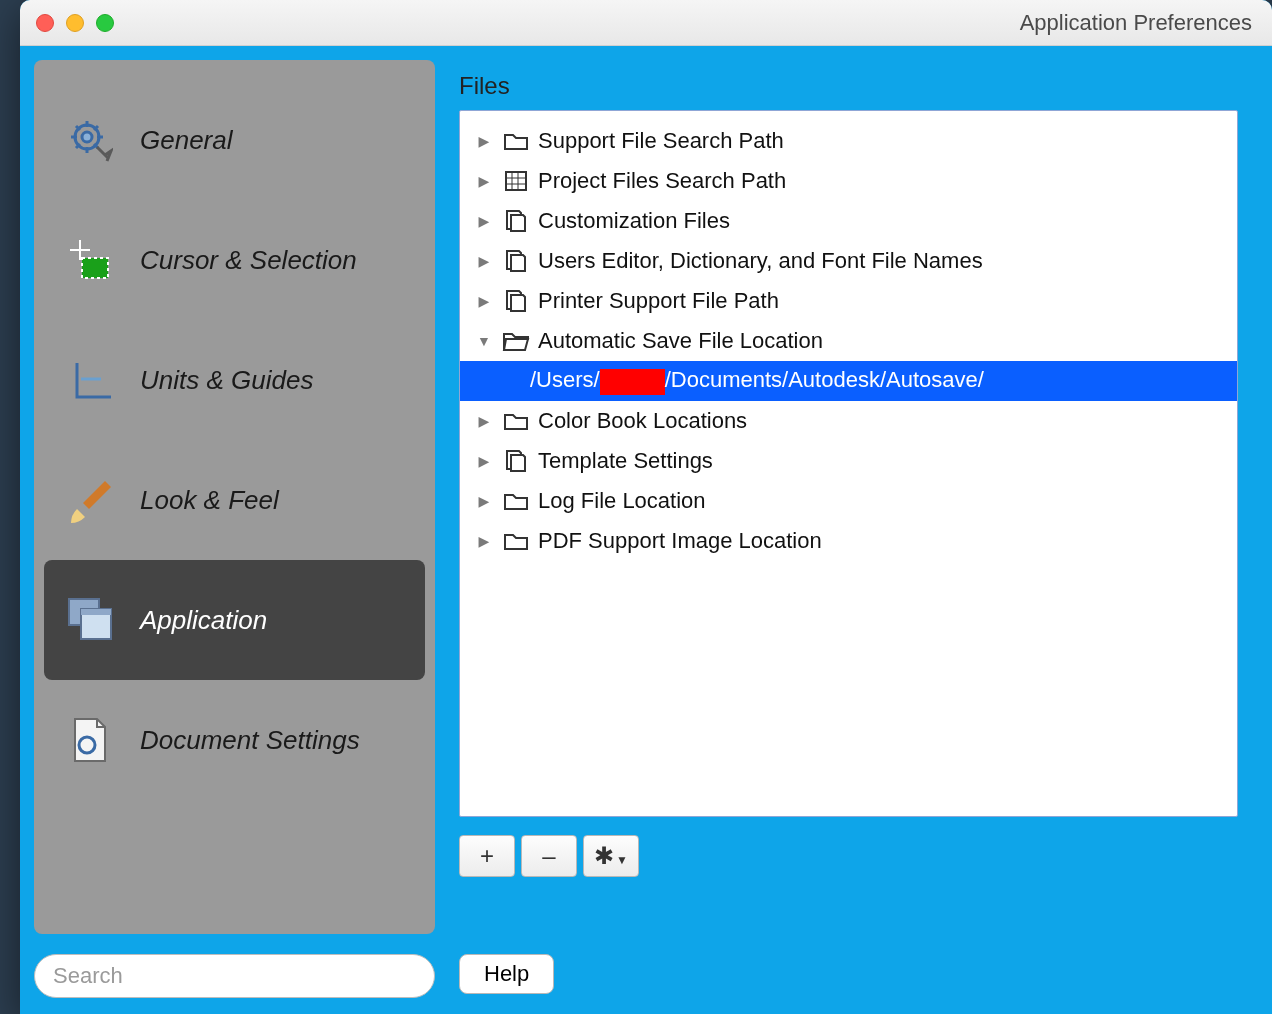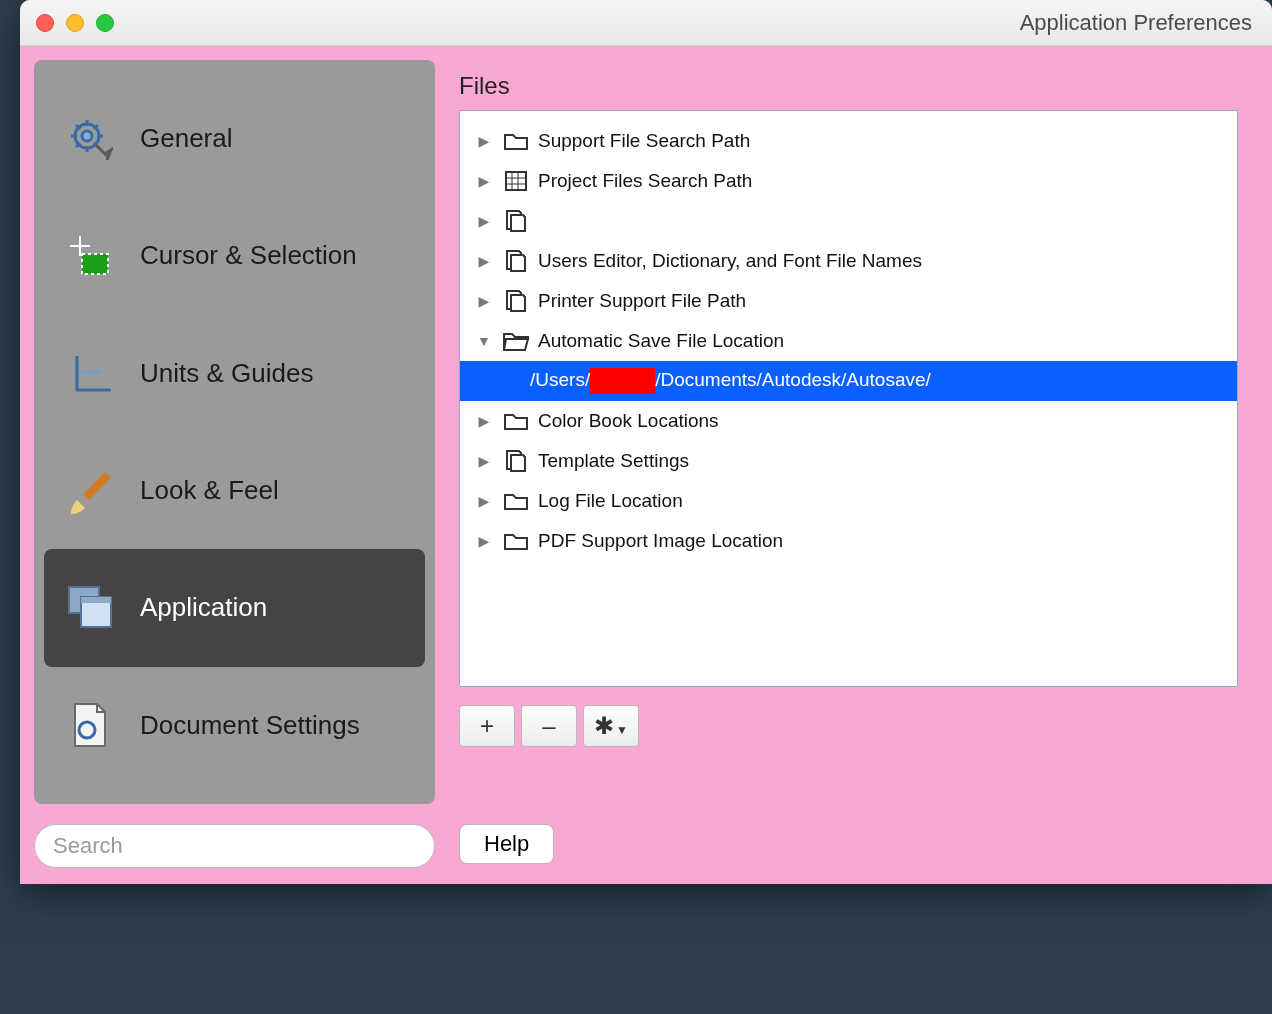--- a/index.html
+++ b/index.html
@@ -13,22 +13,22 @@
 .app-bg {
   position: absolute;
   left: 0; top: 0;
   width: 1272px; height: 1014px;
   background: #2c3e50;
 }
 .prefs-window {
   position: absolute;
   left: 20px; top: 0px;
   width: 1252px;
-  height: 884px;
-  background: #f9a8d4;
+  height: 1014px;
+  background: #0ea5e9;
   border-radius: 10px 10px 0 0;
   box-shadow: 0 10px 40px rgba(0,0,0,.5);
   overflow: hidden;
 }
 .titlebar {
   height: 46px;
   background: linear-gradient(#f5f5f5,#e8e8e8);
   border-bottom: 1px solid #d0d0d0;
   display: flex;
   align-items: center;
@@ -71,20 +71,21 @@
 .cat {
   display: flex;
   align-items: center;
   height: 120px;
   padding: 0 20px;
   gap: 24px;
   border-radius: 8px;
   cursor: pointer;
   color: #1a1a1a;
   font-size: 26px;
+  font-style: italic;
 }
 .cat.selected {
   background: #444444;
   color: #fff;
 }
 .icon-slot {
   width: 52px; height: 52px;
   display: flex; align-items:center; justify-content:center;
 }
 .search-wrap {
@@ -129,21 +130,21 @@
 .tree-row .disc {
   width: 20px; height: 20px;
   display:flex; align-items:center; justify-content:center;
   color:#7a7a7a;
   font-size: 14px;
 }
 .tree-row .ficon {
   width: 28px; height: 24px;
   display:flex; align-items:center; justify-content:center;
 }
-.tree-row .lbl { font-size: 19px; color:#111; }
+.tree-row .lbl { font-size: 22px; color:#111; }
 .tree-row.child { padding-left: 70px; text-align: right; }
 .tree-row.child.selected { background:#0a5fff; }
 .tree-row.child.selected .lbl { color:#fff; }
 .redact { display:inline-block; width:65px; height:26px; background:#ff0000; vertical-align:middle; }
 
 .toolbar {
   display:flex;
   gap: 6px;
   margin-top: 18px;
 }
@@ -286,20 +287,21 @@
         </div>
 
         <div class="tree-row">
           <span class="disc">▶</span>
           <span class="ficon">
               <svg width="26" height="24" viewBox="0 0 26 24">
                 <path d="M4 2h12l2 2v16H4z" fill="#fff" stroke="#333" stroke-width="2"></path>
                 <path d="M8 6h12l2 2v14H8z" fill="#fff" stroke="#333" stroke-width="2"></path>
               </svg>
             </span>
+          <span class="lbl">Customization Files</span>
         </div>
 
         <div class="tree-row">
           <span class="disc">▶</span>
           <span class="ficon">
               <svg width="26" height="24" viewBox="0 0 26 24">
                 <path d="M4 2h12l2 2v16H4z" fill="#fff" stroke="#333" stroke-width="2"></path>
                 <path d="M8 6h12l2 2v14H8z" fill="#fff" stroke="#333" stroke-width="2"></path>
               </svg>
             </span>

